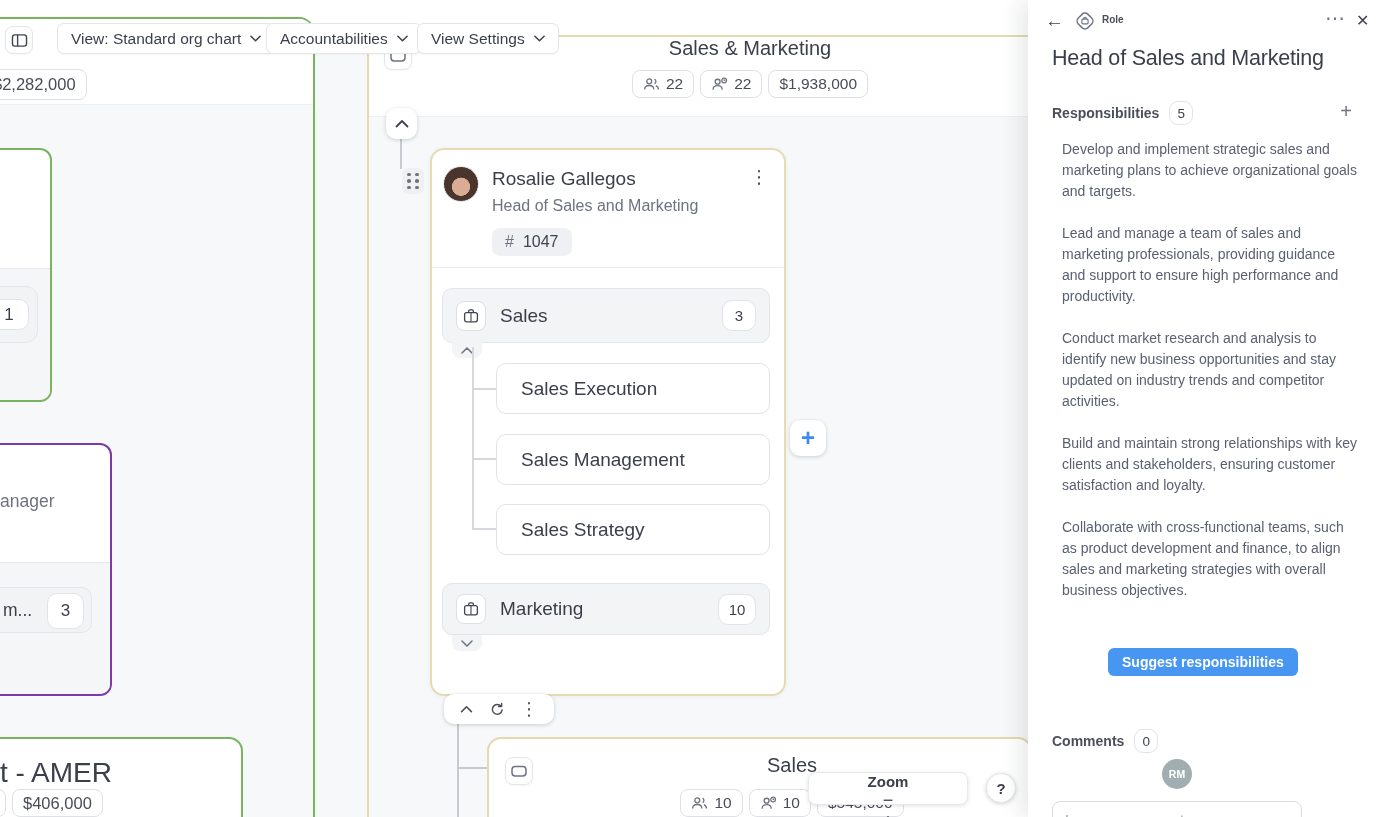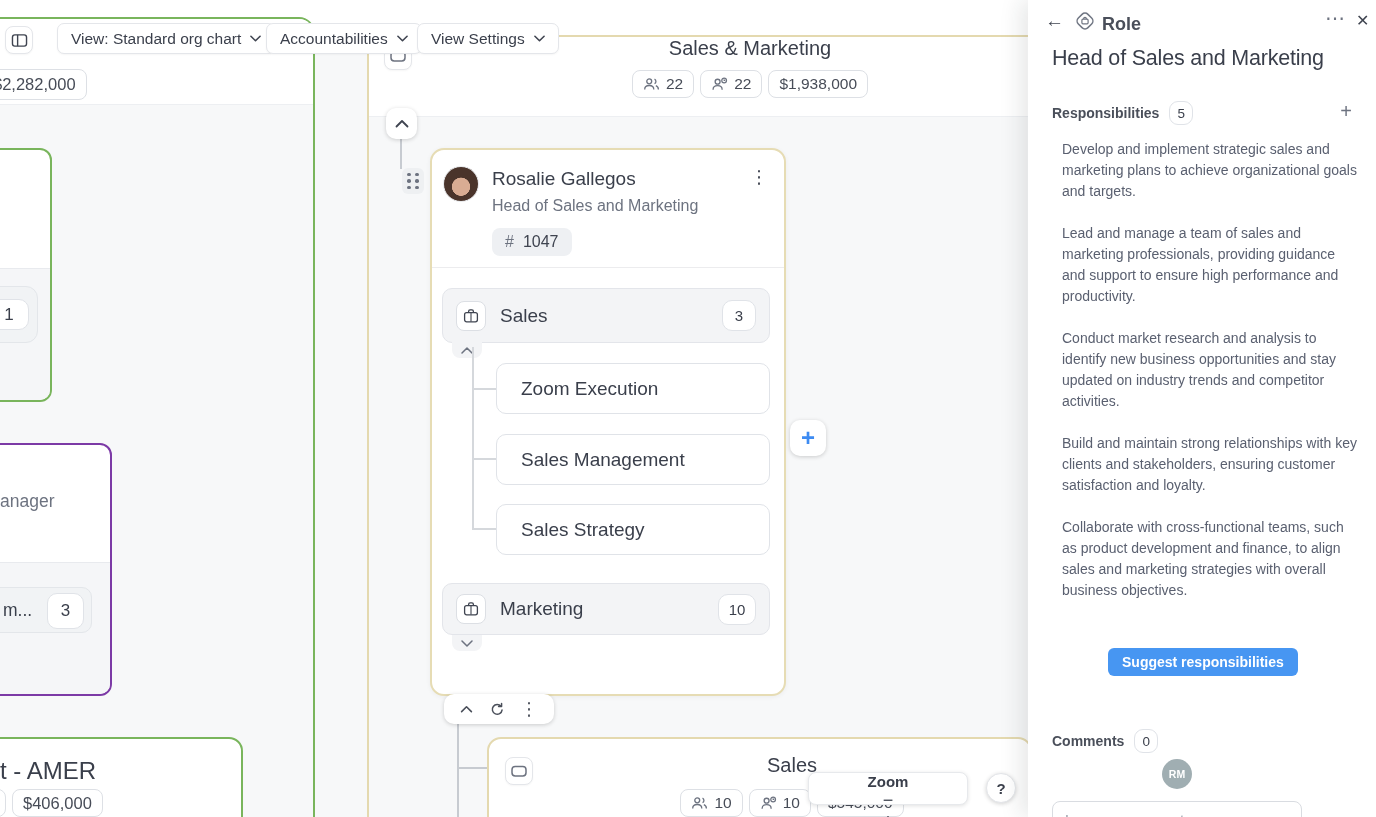--- a/index.html
+++ b/index.html
@@ -110,21 +110,21 @@
         <div class="abs" style="left:32px;top:24px;width:150px;height:46px;background:#f1f3f5;border:1px solid #e3e6ea;border-radius:10px;">
           <span class="abs" style="left:60px;top:12px;font-size:17.5px;color:#3a3f4b;">m...</span>
           <span class="count-pill abs" style="left:104px;top:5px;width:37px;height:36px;font-size:17px;">
             <span>3</span>
           </span>
         </div>
       </div>
     </div>
 
     <div class="abs" style="left:-52px;top:737px;width:295px;height:120px;background:#fff;border:2px solid #79b55c;border-radius:14px;z-index:2;">
-      <span class="abs" style="left:50px;top:18px;font-size:24px;color:#3a3f4b;">t - AMER</span>
+      <span class="abs" style="left:50px;top:18px;font-size:28px;color:#3a3f4b;">t - AMER</span>
       <span class="stat-badge abs" style="left:-10px;top:50px;width:66px;"></span>
       <span class="stat-badge abs" style="left:62px;top:50px;font-size:16.5px;">
         <span>$406,000</span>
       </span>
     </div>
 
     <div class="dept-card" style="left:367px;top:35px;width:1010px;height:810px;border:2px solid #e4d9af;">
       <div class="dept-head" style="height:80px;"></div>
     </div>
 
@@ -205,21 +205,21 @@
             <path d="M1 6 L6 1 L11 6" fill="none" stroke="#6d7380" stroke-width="1.5" stroke-linecap="round" stroke-linejoin="round"></path>
           </svg>
       </div>
 
       <div class="tree-line" style="left:40px;top:197px;width:2px;height:183px;"></div>
       <div class="tree-line" style="left:42px;top:238px;width:22px;height:2px;"></div>
       <div class="tree-line" style="left:42px;top:308px;width:22px;height:2px;"></div>
       <div class="tree-line" style="left:42px;top:378px;width:22px;height:2px;"></div>
 
       <div class="fn-child" style="top:213px;">
-        <span>Zoom Execution</span>
+        <span>Sales Execution</span>
       </div>
       <div class="fn-child" style="top:284px;">
         <span>Sales Management</span>
       </div>
       <div class="fn-child" style="top:354px;">
         <span>Sales Strategy</span>
       </div>
 
       <div class="fn-pill" style="top:433px;height:52px;">
         <span class="fn-iconbox">
@@ -334,21 +334,21 @@
 
   <div id="panel">
     <span class="abs hdr-ico" style="left:17px;top:10px;font-size:19px;">←</span>
     <span class="abs" style="left:44px;top:8px;">
       <svg width="26" height="26" viewBox="0 0 26 26">
           <rect x="6.2" y="6.2" width="13.6" height="13.6" rx="4.2" transform="rotate(45 13 13)" fill="none" stroke="#707683" stroke-width="1.5"></rect>
           <rect x="9.9" y="11.2" width="6.2" height="4.6" rx="1" fill="none" stroke="#707683" stroke-width="1.2"></rect>
           <path d="M11.7 11.2 v-.6 a1.3 1.3 0 0 1 1.3-1.3 a1.3 1.3 0 0 1 1.3 1.3 v.6" fill="none" stroke="#707683" stroke-width="1.2"></path>
         </svg>
     </span>
-    <span class="abs" style="left:74px;top:14px;font-size:18px;font-weight:600;color:#4a4f5a;">Role</span>
+    <span class="abs" style="left:74px;top:14px;font-size:10px;font-weight:600;color:#4a4f5a;">Role</span>
     <span class="abs hdr-ico" style="left:297px;top:6px;font-size:20px;color:#6d7380;">⋯</span>
     <span class="abs hdr-ico" style="left:328px;top:11px;font-size:16px;">✕</span>
 
     <div class="abs" style="left:24px;top:46px;width:312px;font-size:21.5px;font-weight:500;color:#3a3f4b;letter-spacing:-0.2px;">Head of Sales and Marketing</div>
 
     <div class="abs" style="left:24px;top:101px;display:flex;align-items:center;gap:10px;">
       <span style="font-size:14px;font-weight:700;color:#4a4f5a;">Responsibilities</span>
       <span class="pill-sq">
         <span>5</span>
       </span>

